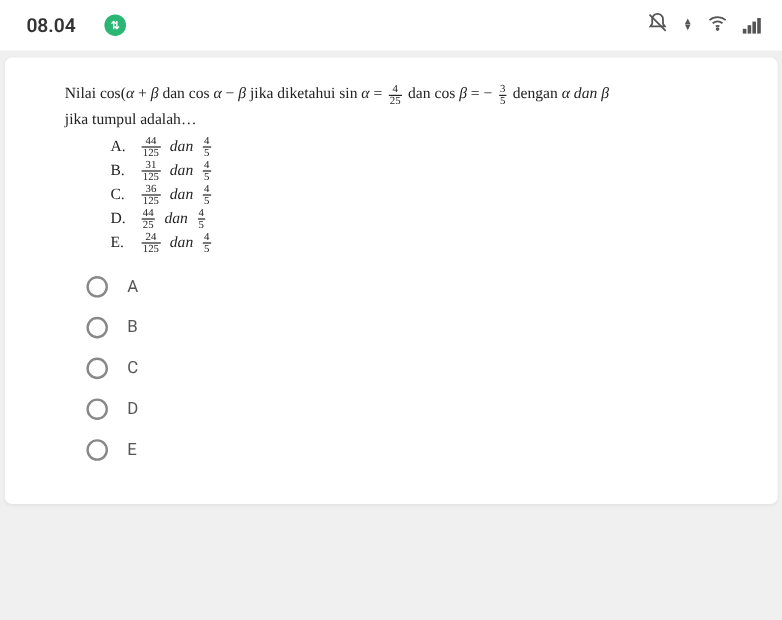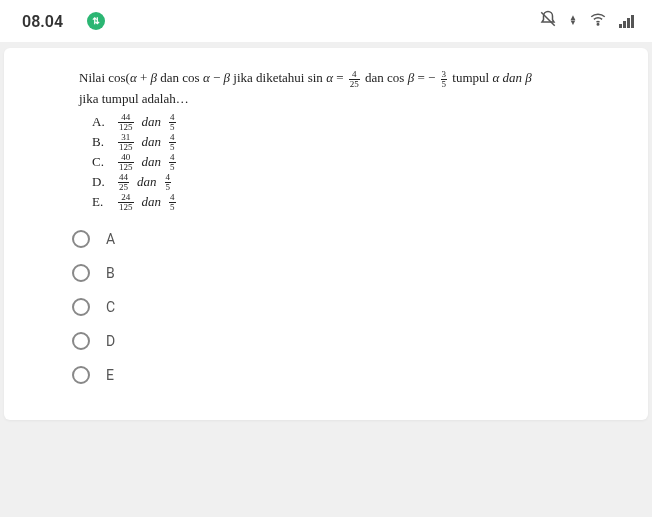--- a/index.html
+++ b/index.html
@@ -53,21 +53,20 @@
     background: #fff;
     border-radius: 6px;
     padding: 20px 40px 20px 50px;
     box-shadow: 0 1px 3px rgba(0,0,0,0.05);
   }
   .question {
     font-family: "Times New Roman", serif;
     font-size: 13px;
     color: #222;
     line-height: 1.5;
-    margin-left: 25px;
   }
   .italic { font-style: italic; }
   .frac {
     display: inline-flex;
     flex-direction: column;
     vertical-align: middle;
     font-size: 9px;
     line-height: 1;
     text-align: center;
     margin: 0 2px;
@@ -169,21 +168,21 @@
 <div class="content-wrap">
   <div class="card">
 
     <div class="question">
       <span>Nilai cos(</span><span class="italic">α</span><span> + </span><span class="italic">β</span><span> dan cos </span><span class="italic">α</span><span> − </span><span class="italic">β</span><span> jika diketahui sin </span><span class="italic">α</span><span> = </span><span class="frac">
           <span class="num">4</span>
           <span class="den">25</span>
         </span><span> dan cos </span><span class="italic">β</span><span> = </span><span> − </span><span class="frac">
           <span class="num">3</span>
           <span class="den">5</span>
-        </span><span> tumpul </span><span class="italic">α</span><span class="italic"> dan </span><span class="italic">β</span>
+        </span><span> dengan </span><span class="italic">α</span><span class="italic"> dan </span><span class="italic">β</span>
       <br>
       <span>jika tumpul adalah…</span>
     </div>
 
     <div class="options-block">
 
       <div class="opt-row">
         <span class="opt-letter">A.</span>
         <span class="frac">
             <span class="num">44</span>
@@ -203,21 +202,21 @@
           </span>
         <span class="italic">dan</span>
         <span class="frac">
             <span class="num">4</span>
             <span class="den">5</span>
           </span>
       </div>
       <div class="opt-row">
         <span class="opt-letter">C.</span>
         <span class="frac">
-            <span class="num">40</span>
+            <span class="num">36</span>
             <span class="den">125</span>
           </span>
         <span class="italic">dan</span>
         <span class="frac">
             <span class="num">4</span>
             <span class="den">5</span>
           </span>
       </div>
       <div class="opt-row">
         <span class="opt-letter">D.</span>

